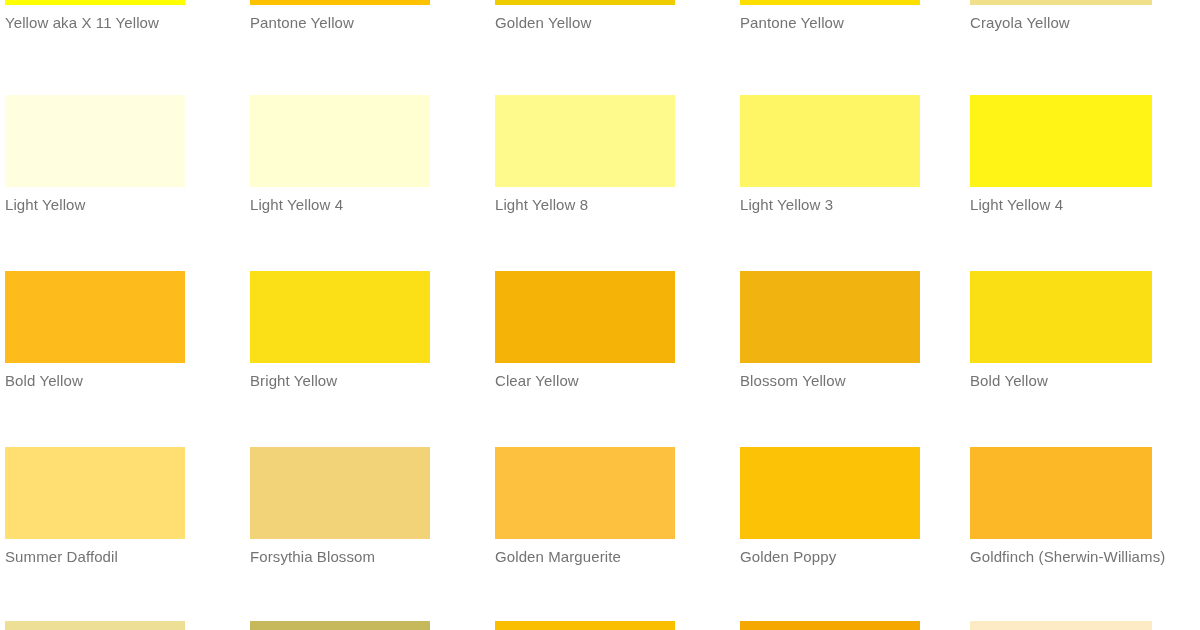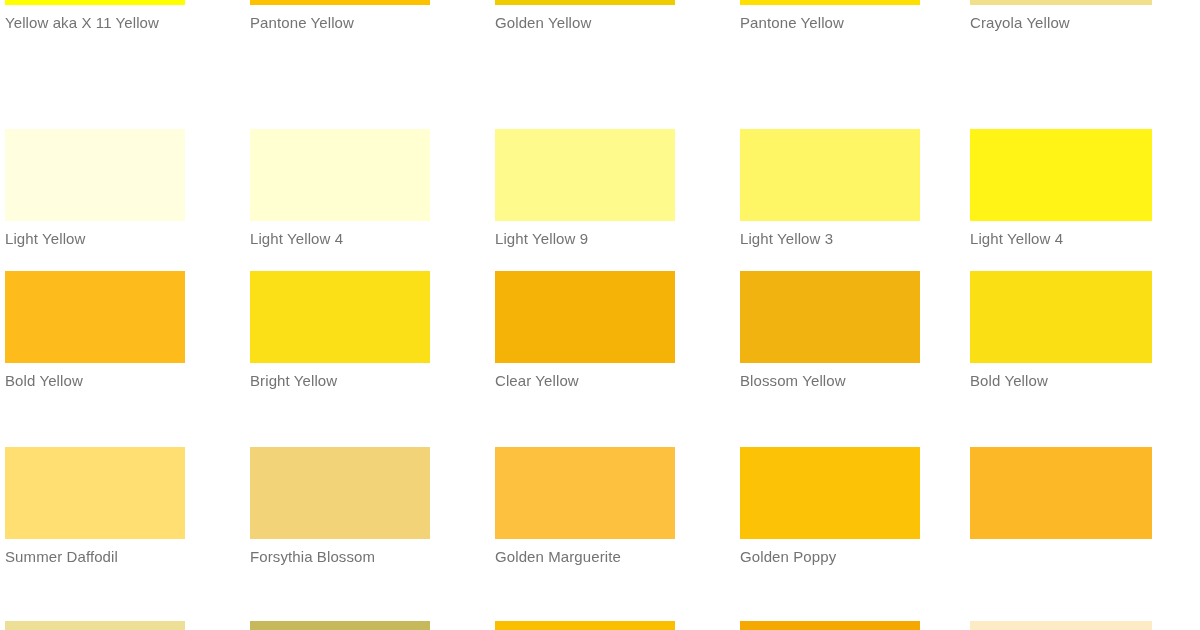--- a/index.html
+++ b/index.html
@@ -49,21 +49,21 @@
 
   
   .row-0 .swatch-chip { }
   .col-0 { left: 0px; }
   .col-1 { left: 245px; }
   .col-2 { left: 490px; }
   .col-3 { left: 735px; }
   .col-4 { left: 965px; }
 
   .row-0 { top: -87px; }
-  .row-1 { top: 95px; margin-top: 34px; }
+  .row-1 { top: 95px; }
   .row-2 { top: 271px; }
   .row-3 { top: 447px; }
   .row-4 { top: 621px; }
 
   
   .col-4 .swatch-chip { width: 182px; }
 </style>
 </head>
 <body>
 
@@ -91,21 +91,21 @@
     <div class="swatch-cell row-1 col-0">
       <div class="swatch-chip" title="#FFFFE0" style="background: rgb(255, 255, 224);"></div>
       <div class="swatch-label">Light Yellow</div>
     </div>
     <div class="swatch-cell row-1 col-1">
       <div class="swatch-chip" title="#FFFFD1" style="background: rgb(255, 255, 209);"></div>
       <div class="swatch-label">Light Yellow 4</div>
     </div>
     <div class="swatch-cell row-1 col-2">
       <div class="swatch-chip" title="#FFFA8C" style="background: rgb(255, 250, 140);"></div>
-      <div class="swatch-label">Light Yellow 9</div>
+      <div class="swatch-label">Light Yellow 8</div>
     </div>
     <div class="swatch-cell row-1 col-3">
       <div class="swatch-chip" title="#FFF666" style="background: rgb(255, 246, 102);"></div>
       <div class="swatch-label">Light Yellow 3</div>
     </div>
     <div class="swatch-cell row-1 col-4">
       <div class="swatch-chip" title="#FFF416" style="background: rgb(255, 244, 22);"></div>
       <div class="swatch-label">Light Yellow 4</div>
     </div>
     <div class="swatch-cell row-2 col-0">
@@ -139,20 +139,21 @@
     <div class="swatch-cell row-3 col-2">
       <div class="swatch-chip" title="#FDC13F" style="background: rgb(253, 193, 63);"></div>
       <div class="swatch-label">Golden Marguerite</div>
     </div>
     <div class="swatch-cell row-3 col-3">
       <div class="swatch-chip" title="#FCC205" style="background: rgb(252, 194, 5);"></div>
       <div class="swatch-label">Golden Poppy</div>
     </div>
     <div class="swatch-cell row-3 col-4">
       <div class="swatch-chip" title="#FCB827" style="background: rgb(252, 184, 39);"></div>
+      <div class="swatch-label">Goldfinch (Sherwin-Williams)</div>
     </div>
     <div class="swatch-cell row-4 col-0">
       <div class="swatch-chip" title="#EDDF96" style="background: rgb(237, 223, 150);"></div>
       <div class="swatch-label"></div>
     </div>
     <div class="swatch-cell row-4 col-1">
       <div class="swatch-chip" title="#C6B95C" style="background: rgb(198, 185, 92);"></div>
       <div class="swatch-label"></div>
     </div>
     <div class="swatch-cell row-4 col-2">

